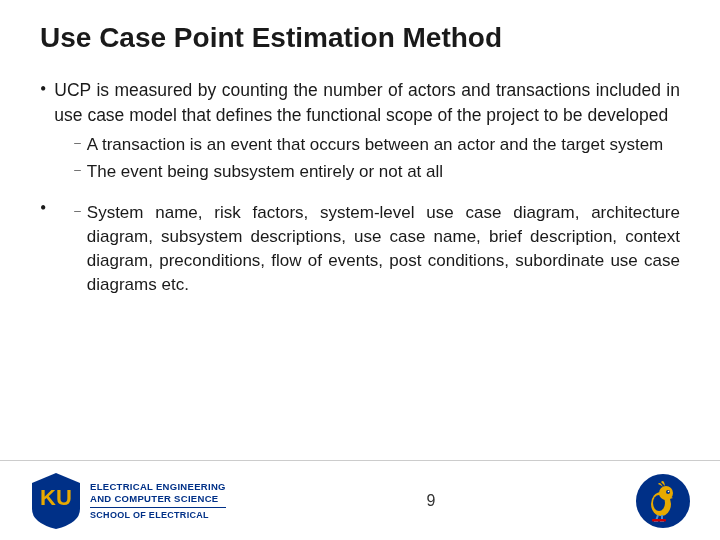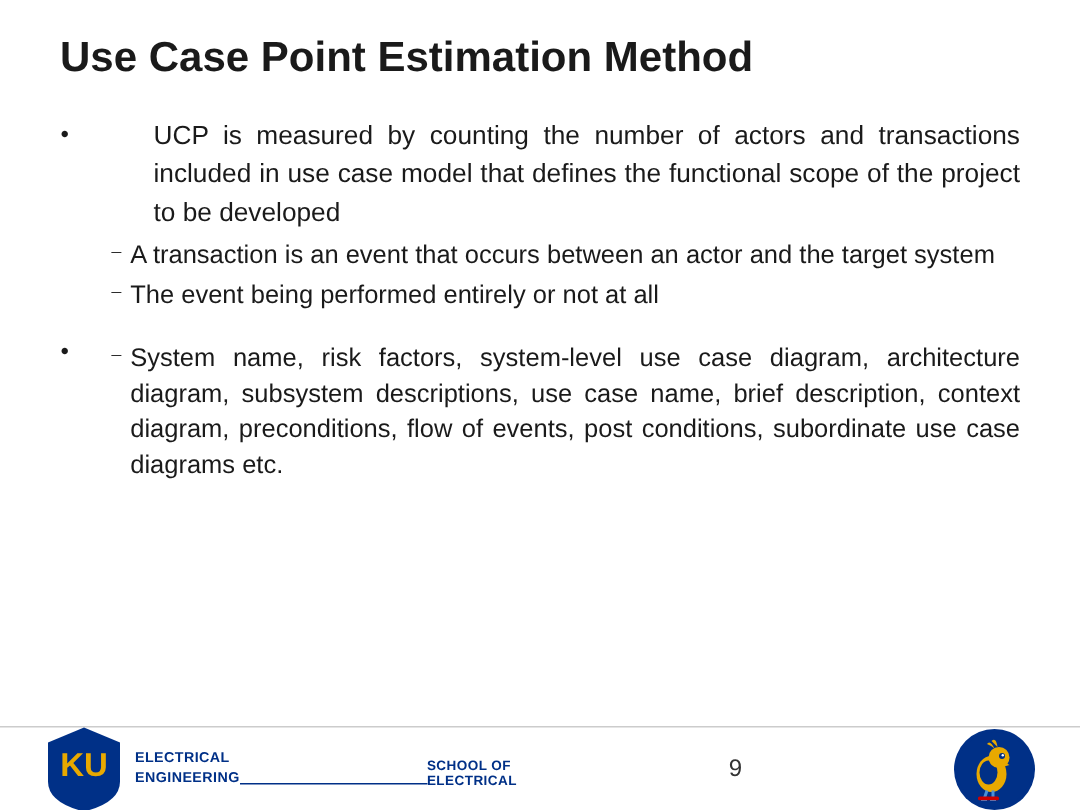--- a/index.html
+++ b/index.html
@@ -51,21 +51,20 @@
       flex-shrink: 0;
       color: #1a1a1a;
     }
 
     .bullet-text {
       font-size: 17.5px;
       line-height: 1.45;
       color: #1a1a1a;
       text-align: justify;
       font-family: Arial, sans-serif;
-      margin-left: 48px;
     }
 
     .sub-bullets {
       margin-left: 20px;
       margin-top: 4px;
       margin-bottom: 4px;
     }
 
     .sub-bullet-item {
       display: flex;
@@ -83,21 +82,21 @@
 
     .sub-bullet-text {
       font-size: 17px;
       line-height: 1.4;
       color: #1a1a1a;
       text-align: justify;
       font-family: Arial, sans-serif;
     }
 
     .slide-footer {
-      height: 56px;
+      height: 80px;
       display: flex;
       align-items: center;
       justify-content: space-between;
       padding: 12px 30px;
       border-top: 1px solid #cccccc;
       background: #ffffff;
     }
 
     .footer-left {
       display: flex;
@@ -113,23 +112,22 @@
     }
 
     .ku-shield {
       width: 52px;
       height: 60px;
       position: relative;
     }
 
     .ku-text-block {
       display: flex;
-      flex-direction: row;
+      flex-direction: column;
       justify-content: center;
-      align-items: flex-end;
     }
 
     .ku-dept-line {
       font-size: 9.5px;
       font-weight: bold;
       color: #003087;
       font-family: Arial, sans-serif;
       line-height: 1.3;
       letter-spacing: 0.3px;
     }
@@ -190,21 +188,21 @@
       <span class="bullet-dot">•</span>
       <div>
         <div class="bullet-text">UCP is measured by counting the number of actors and transactions included in use case model that defines the functional scope of the project to be developed</div>
         <div class="sub-bullets">
           <div class="sub-bullet-item">
             <span class="sub-bullet-dash">–</span>
             <span class="sub-bullet-text">A transaction is an event that occurs between an actor and the target system</span>
           </div>
           <div class="sub-bullet-item">
             <span class="sub-bullet-dash">–</span>
-            <span class="sub-bullet-text">The event being performed entirely or not at all</span>
+            <span class="sub-bullet-text">The event being subsystem entirely or not at all</span>
           </div>
         </div>
       </div>
     </div>
 
     <div class="bullet-item">
       <span class="bullet-dot">•</span>
       <div>
         <div class="sub-bullets">
           <div class="sub-bullet-item">
@@ -222,20 +220,21 @@
       <div class="ku-logo">
 
         <div class="ku-shield">
           <svg width="52" height="60" viewBox="0 0 52 60">
             <path d="M26 2 L50 12 L50 38 Q50 52 26 58 Q2 52 2 38 L2 12 Z" fill="#003087"></path>
             <text x="26" y="34" text-anchor="middle" font-size="22" font-weight="bold" fill="#E8A900" font-family="Arial, sans-serif">KU</text>
           </svg>
         </div>
         <div class="ku-text-block">
           <div class="ku-dept-line">ELECTRICAL ENGINEERING</div>
+          <div class="ku-dept-line">AND COMPUTER SCIENCE</div>
           <div class="ku-border-line"></div>
           <div class="ku-school-line">SCHOOL OF ELECTRICAL</div>
         </div>
       </div>
     </div>
 
     <div class="footer-page">9</div>
 
     <div class="footer-right">
       <div class="jayhawk-circle">

